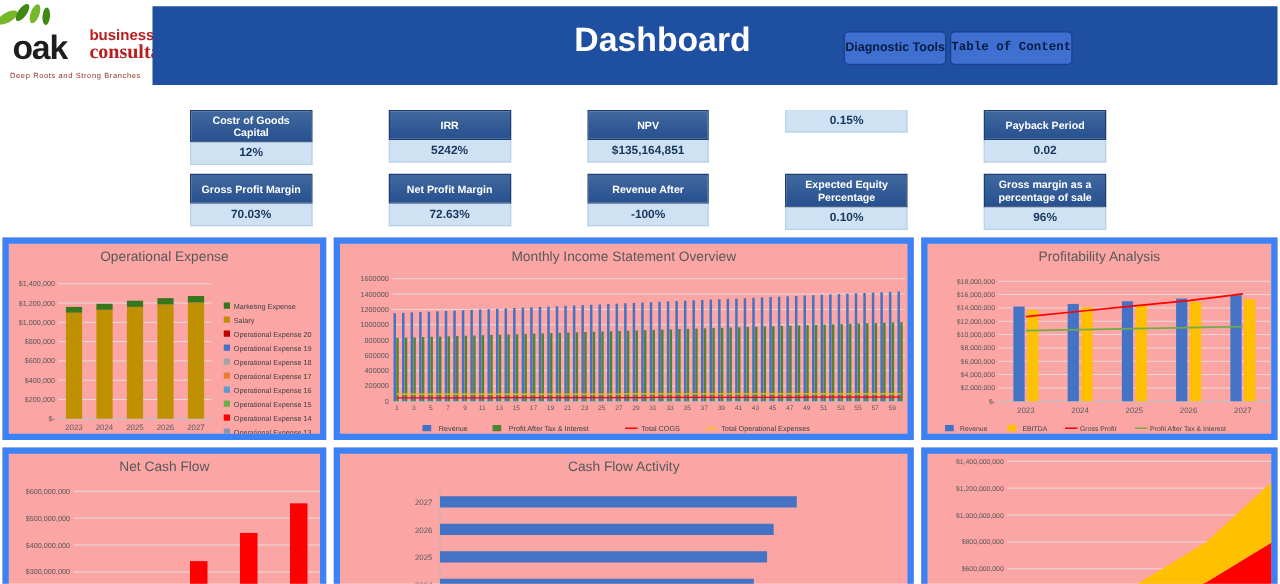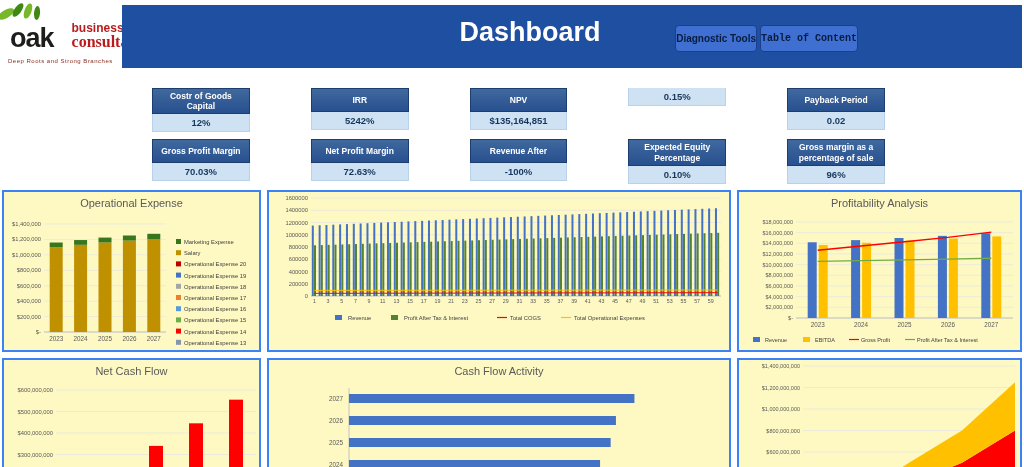--- a/index.html
+++ b/index.html
@@ -24,21 +24,21 @@
   .hbtn.b2{right:164px;font-family:Liberation Mono, monospace;}
 
   
   .kpis{margin:8px 0 0 140px;width:745px;display:grid;grid-template-columns:repeat(5,1fr);gap:7px 61px;padding-left:12px;}
   .kpi{display:flex;flex-direction:column;}
   .kpi-h{background:linear-gradient(#40699f,#27508f);color:#fff;font-size:8.5px;font-weight:bold;text-align:center;min-height:24px;display:flex;align-items:center;justify-content:center;padding:2px 4px;border:1px solid #1c3d6e;line-height:1.2;}
   .kpi-v{background:#cfe2f3;color:#17365d;font-size:9.5px;font-weight:bold;text-align:center;padding:3px 2px;border:1px solid #b8d2ea;border-top:none;}
 
   
   .charts{position:absolute;left:2px;top:190px;width:1020px;display:grid;grid-template-columns:259px 464px 285px;gap:6px;grid-auto-rows:162px;}
-  .panel{background:#fef9c3;border:2px solid #3b82f6;overflow:hidden;}
+  .panel{background:#fca5a5;border:5px solid #3b82f6;overflow:hidden;}
   .ptitle{text-align:center;font-size:11px;color:#595959;padding-top:5px;height:22px;}
   .panel svg{display:block;}
   svg text{font-family:"Liberation Sans",sans-serif;}
 </style>
 </head>
 <body>
 
 <div class="page">
 
   <div class="header">
@@ -160,20 +160,21 @@
           <text x="180" y="97.19999999999999" font-size="5.8" text-anchor="start" fill="#404040">Operational Expense 16</text>
           <rect x="172" y="103.39999999999999" width="5" height="5" fill="#70AD47"></rect>
           <text x="180" y="108.39999999999999" font-size="5.8" text-anchor="start" fill="#404040">Operational Expense 15</text>
           <rect x="172" y="114.6" width="5" height="5" fill="#FF0000"></rect>
           <text x="180" y="119.6" font-size="5.8" text-anchor="start" fill="#404040">Operational Expense 14</text>
           <rect x="172" y="125.8" width="5" height="5" fill="#8496B0"></rect>
           <text x="180" y="130.8" font-size="5.8" text-anchor="start" fill="#404040">Operational Expense 13</text>
         </svg>
     </div>
     <div class="panel">
+      <div class="ptitle">Monthly Income Statement Overview</div>
       <svg id="chart-1" width="462" height="138" viewBox="0 0 462 138">
           <line x1="42" x2="452" y1="104" y2="104" stroke="#e4e4e4" stroke-width="0.7"></line>
           <text x="39" y="106" font-size="5.8" text-anchor="end" fill="#595959">0</text>
           <line x1="42" x2="452" y1="91.75" y2="91.75" stroke="#e4e4e4" stroke-width="0.7"></line>
           <text x="39" y="93.75" font-size="5.8" text-anchor="end" fill="#595959">200000</text>
           <line x1="42" x2="452" y1="79.5" y2="79.5" stroke="#e4e4e4" stroke-width="0.7"></line>
           <text x="39" y="81.5" font-size="5.8" text-anchor="end" fill="#595959">400000</text>
           <line x1="42" x2="452" y1="67.25" y2="67.25" stroke="#e4e4e4" stroke-width="0.7"></line>
           <text x="39" y="69.25" font-size="5.8" text-anchor="end" fill="#595959">600000</text>
           <line x1="42" x2="452" y1="55" y2="55" stroke="#e4e4e4" stroke-width="0.7"></line>

